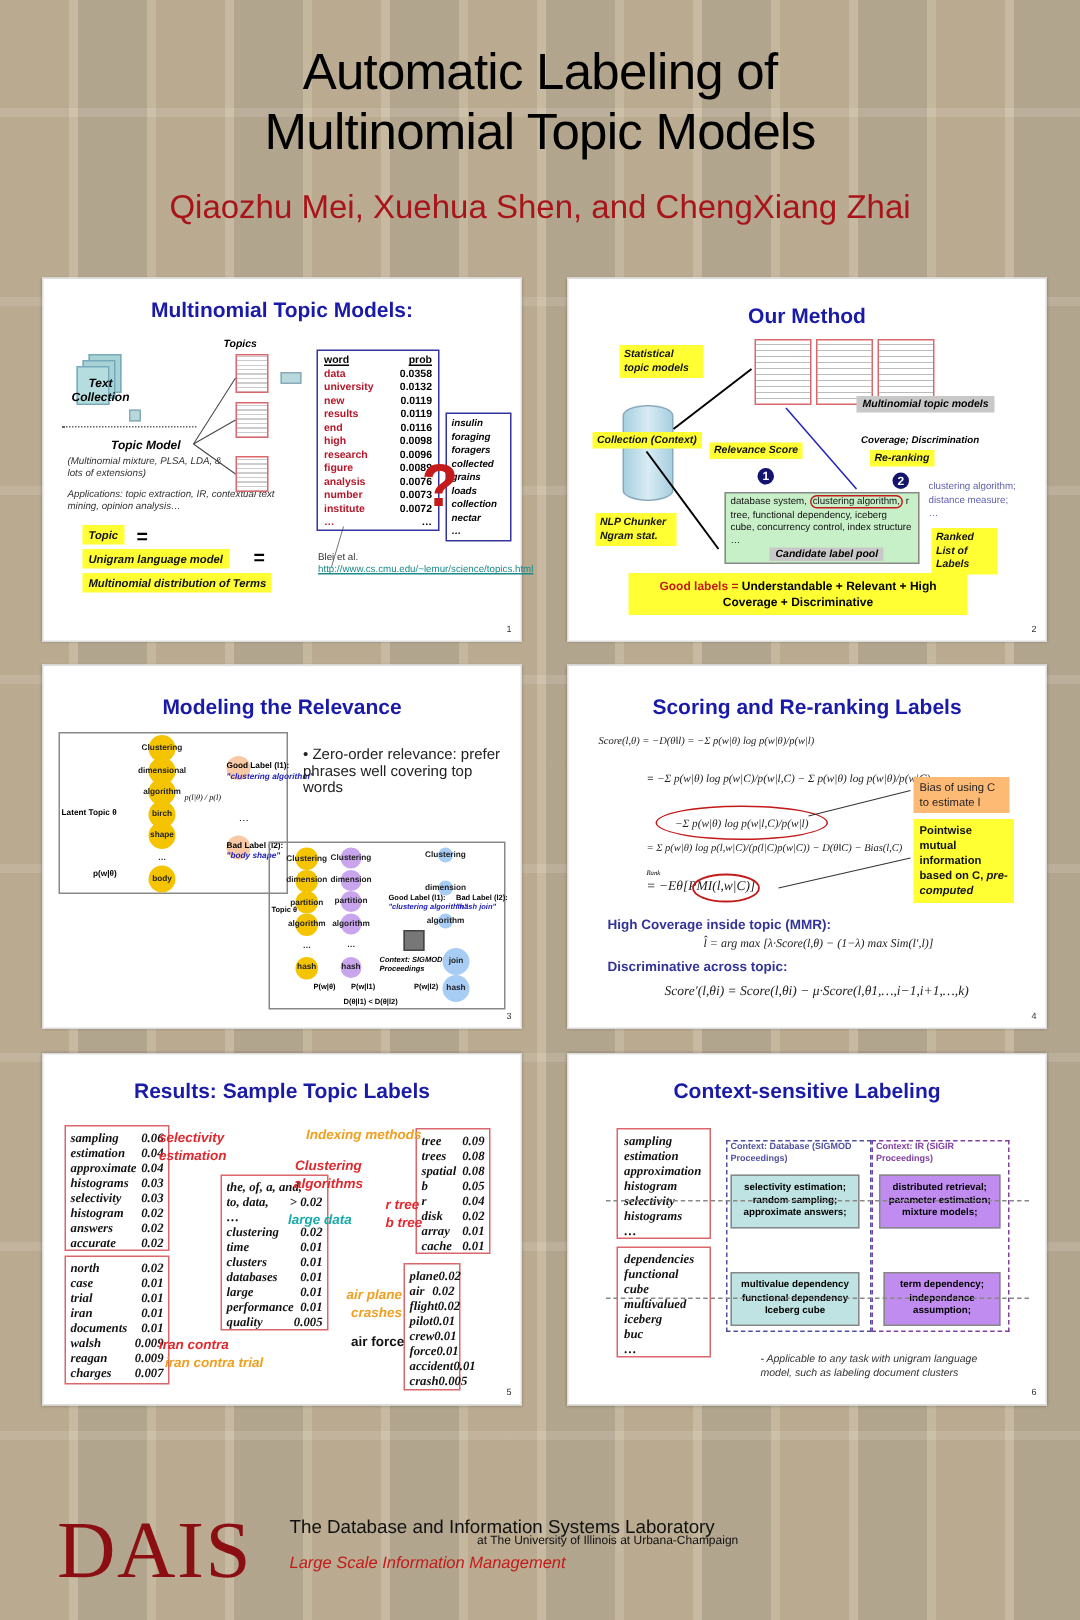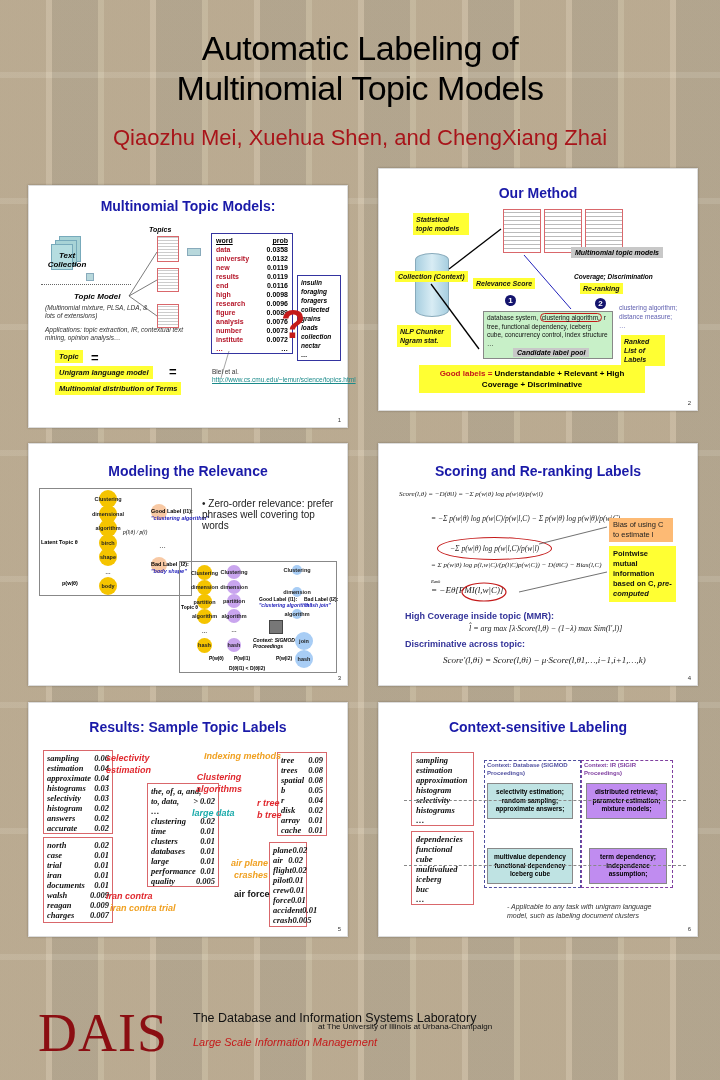--- a/index.html
+++ b/index.html
@@ -139,21 +139,21 @@
   </div>
 
   <div class="abs yl" style="left:26px;top:164px;font-size:7.5px;padding:2px 4px">Topic</div>
   <div class="abs b" style="left:62px;top:164px;font-size:13px">=</div>
   <div class="abs yl" style="left:26px;top:180px;font-size:7.5px;padding:2px 4px">Unigram language model</div>
   <div class="abs b" style="left:140px;top:178px;font-size:13px">=</div>
   <div class="abs yl" style="left:26px;top:196px;font-size:7.5px;padding:2px 4px">Multinomial distribution of Terms</div>
   <div class="pn">1</div>
 </div>
 
-<div class="abs slide" style="left:378px;top:168px;width:320px;height:243px;">
+<div class="abs slide" style="left:378px;top:185px;width:320px;height:243px;">
   <div class="stitle" style="top:16px;font-size:14px">Our Method</div>
   <div class="abs yl" style="left:34px;top:44px;font-size:7px;padding:2px 3px;width:56px;line-height:9px">Statistical topic models</div>
   <div class="abs" style="left:36px;top:84px;width:34px;height:64px;background:linear-gradient(90deg,#a8cfe0,#d8ecf4,#a8cfe0);border-radius:17px/7px;border:1px solid #8ab"></div>
   <div class="abs yl" style="left:16px;top:102px;font-size:7px;padding:2px 3px">Collection (Context)</div>
   <div class="abs yl" style="left:18px;top:156px;font-size:7px;padding:2px 3px;width:54px;line-height:9px">NLP Chunker Ngram stat.</div>
   <div class="abs redbox" style="left:124px;top:40px;width:38px;height:44px;background:repeating-linear-gradient(0deg,#fff 0 3px,#bbb 3px 4px)"></div>
   <div class="abs redbox" style="left:165px;top:40px;width:38px;height:44px;background:repeating-linear-gradient(0deg,#fff 0 3px,#bbb 3px 4px)"></div>
   <div class="abs redbox" style="left:206px;top:40px;width:38px;height:44px;background:repeating-linear-gradient(0deg,#fff 0 3px,#bbb 3px 4px)"></div>
   <div class="abs b it" style="left:192px;top:78px;font-size:7px;padding:2px 4px;background:#c8c8c8">Multinomial topic models</div>
   <svg class="abs" style="left:0;top:0" width="320" height="243">

